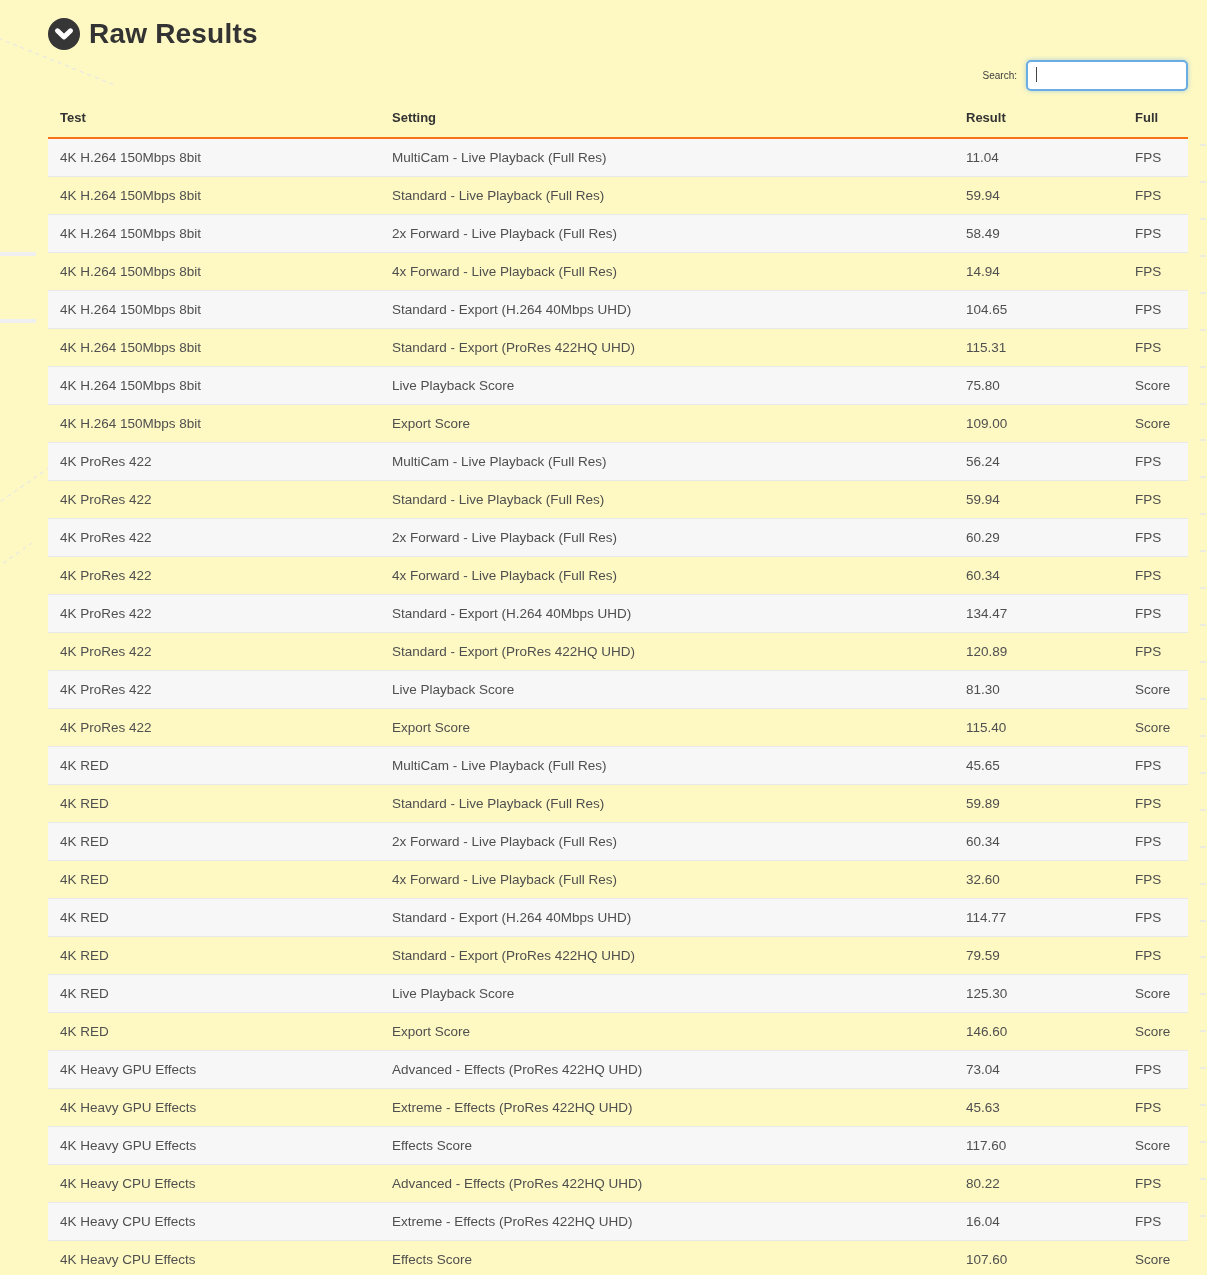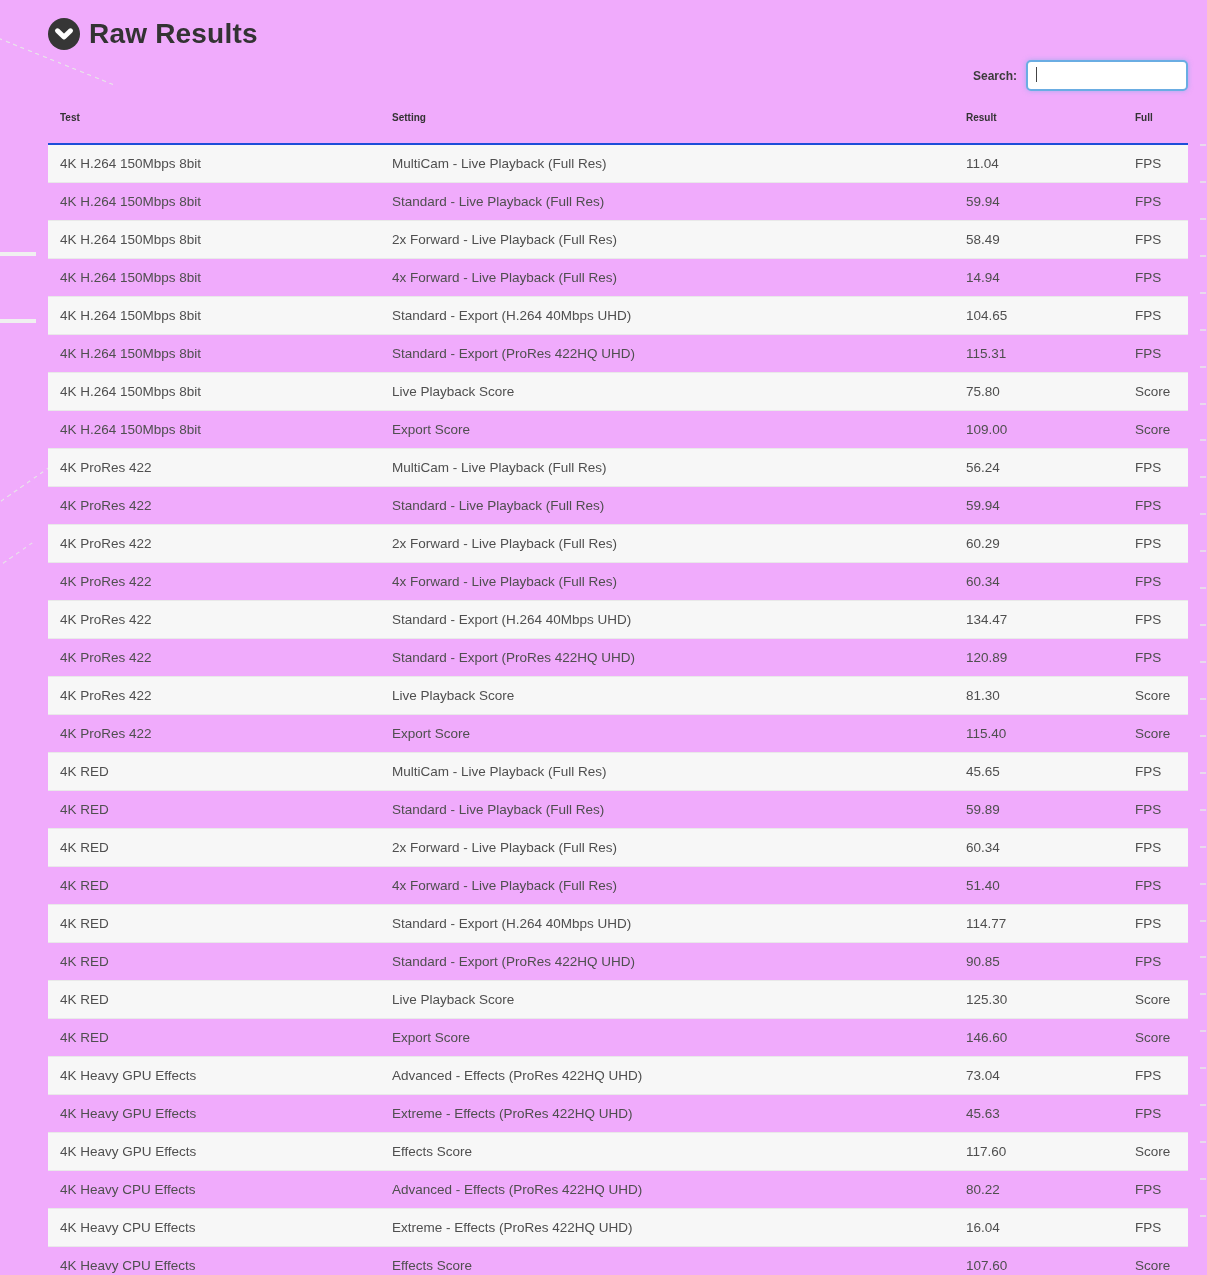--- a/index.html
+++ b/index.html
@@ -3,52 +3,52 @@
 <meta charset="utf-8">
 <style>
   html,body{margin:0;padding:0;overflow:hidden;}
   body{
     width:1207px;height:1275px;
     background:#ffffff;
     font-family:"Liberation Sans","DejaVu Sans",sans-serif;
     color:#333;
     position:relative;
   }
-  .page{position:relative;width:1207px;height:1275px;overflow:hidden;background:#f0abfc;}
+  .page{position:relative;width:1207px;height:1275px;overflow:hidden;background:#fef9c3;}
 
   
   .hdr{position:absolute;left:48px;top:17px;display:flex;align-items:center;gap:9px;}
   .hdr .circ-icon{width:32px;height:32px;display:block;}
   .hdr h1{
     margin:0;font-size:28px;font-weight:800;color:#333;
     letter-spacing:.2px;line-height:34px;
   }
 
   
   .search-row{position:absolute;top:60px;right:19px;display:flex;align-items:center;gap:9px;}
-  .search-row label{font-size:12px;color:#3c3c3c;font-weight:bold;}
+  .search-row label{font-size:10px;color:#3c3c3c;}
   .search-box{position:relative;}
   .search-box input{
     width:142px;height:25px;padding:1px 8px;
     border:2px solid #6aade3;border-radius:5px;
     box-shadow:0 0 5px rgba(106,173,227,.55);
     outline:none;font-size:13px;color:#333;
     font-family:"Liberation Sans","DejaVu Sans",sans-serif;
   }
   .caret{position:absolute;left:10px;top:7px;width:1px;height:15px;background:#444;}
 
   
   table.results{
     position:absolute;left:48px;top:100px;width:1140px;
     border-collapse:collapse;table-layout:fixed;
   }
   table.results th{
-    text-align:left;font-size:10px;font-weight:bold;color:#333;
-    padding:10px 12px 18px 12px;line-height:15px;
-    border-bottom:2px solid #1d4ed8;
+    text-align:left;font-size:13px;font-weight:bold;color:#333;
+    padding:10px 12px 12px 12px;line-height:15px;
+    border-bottom:2px solid #f97316;
   }
   table.results th:nth-child(1){width:308px;}
   table.results th:nth-child(2){width:550px;}
   table.results th:nth-child(3){width:145px;}
   table.results td{
     font-size:13.5px;color:#4f4f4f;line-height:15px;
     padding:11px 12px;border-top:1px solid #e9e9e9;
     white-space:nowrap;overflow:hidden;
   }
   table.results tbody tr:first-child td{border-top:none;}
@@ -220,33 +220,33 @@
         </tr>
         <tr>
           <td>4K RED</td>
           <td>2x Forward - Live Playback (Full Res)</td>
           <td>60.34</td>
           <td>FPS</td>
         </tr>
         <tr>
           <td>4K RED</td>
           <td>4x Forward - Live Playback (Full Res)</td>
-          <td>51.40</td>
+          <td>32.60</td>
           <td>FPS</td>
         </tr>
         <tr>
           <td>4K RED</td>
           <td>Standard - Export (H.264 40Mbps UHD)</td>
           <td>114.77</td>
           <td>FPS</td>
         </tr>
         <tr>
           <td>4K RED</td>
           <td>Standard - Export (ProRes 422HQ UHD)</td>
-          <td>90.85</td>
+          <td>79.59</td>
           <td>FPS</td>
         </tr>
         <tr>
           <td>4K RED</td>
           <td>Live Playback Score</td>
           <td>125.30</td>
           <td>Score</td>
         </tr>
         <tr>
           <td>4K RED</td>

